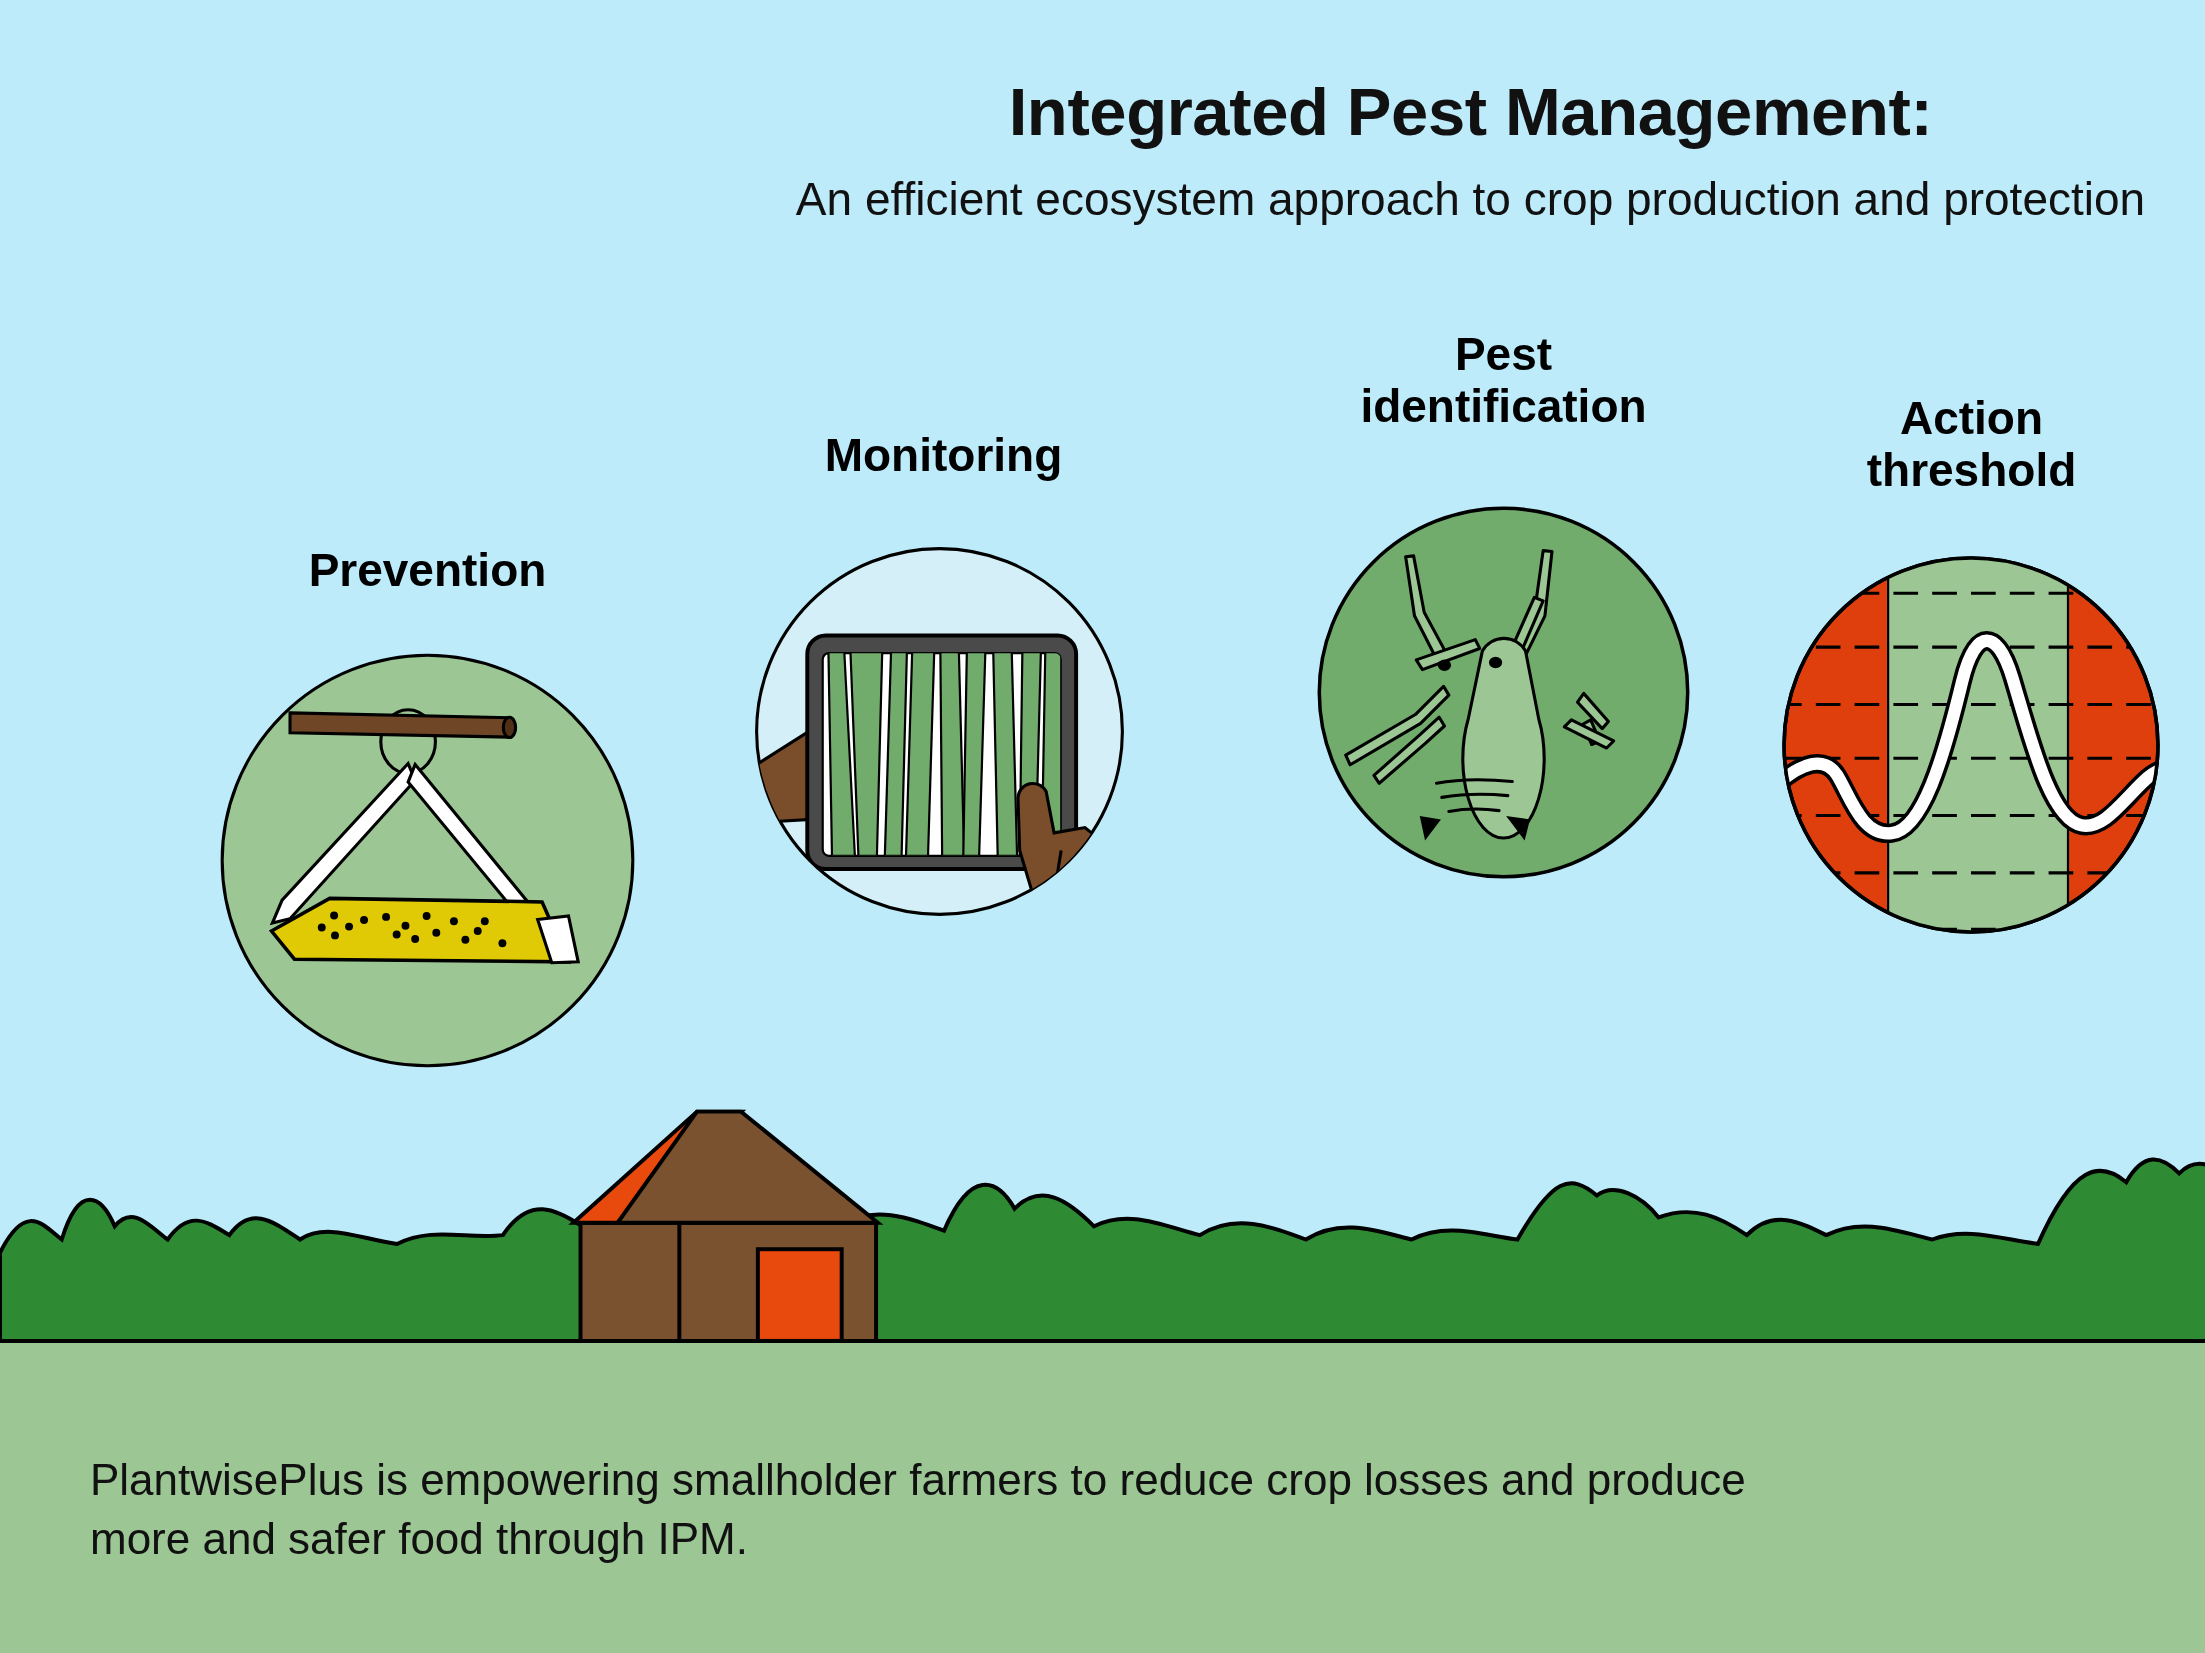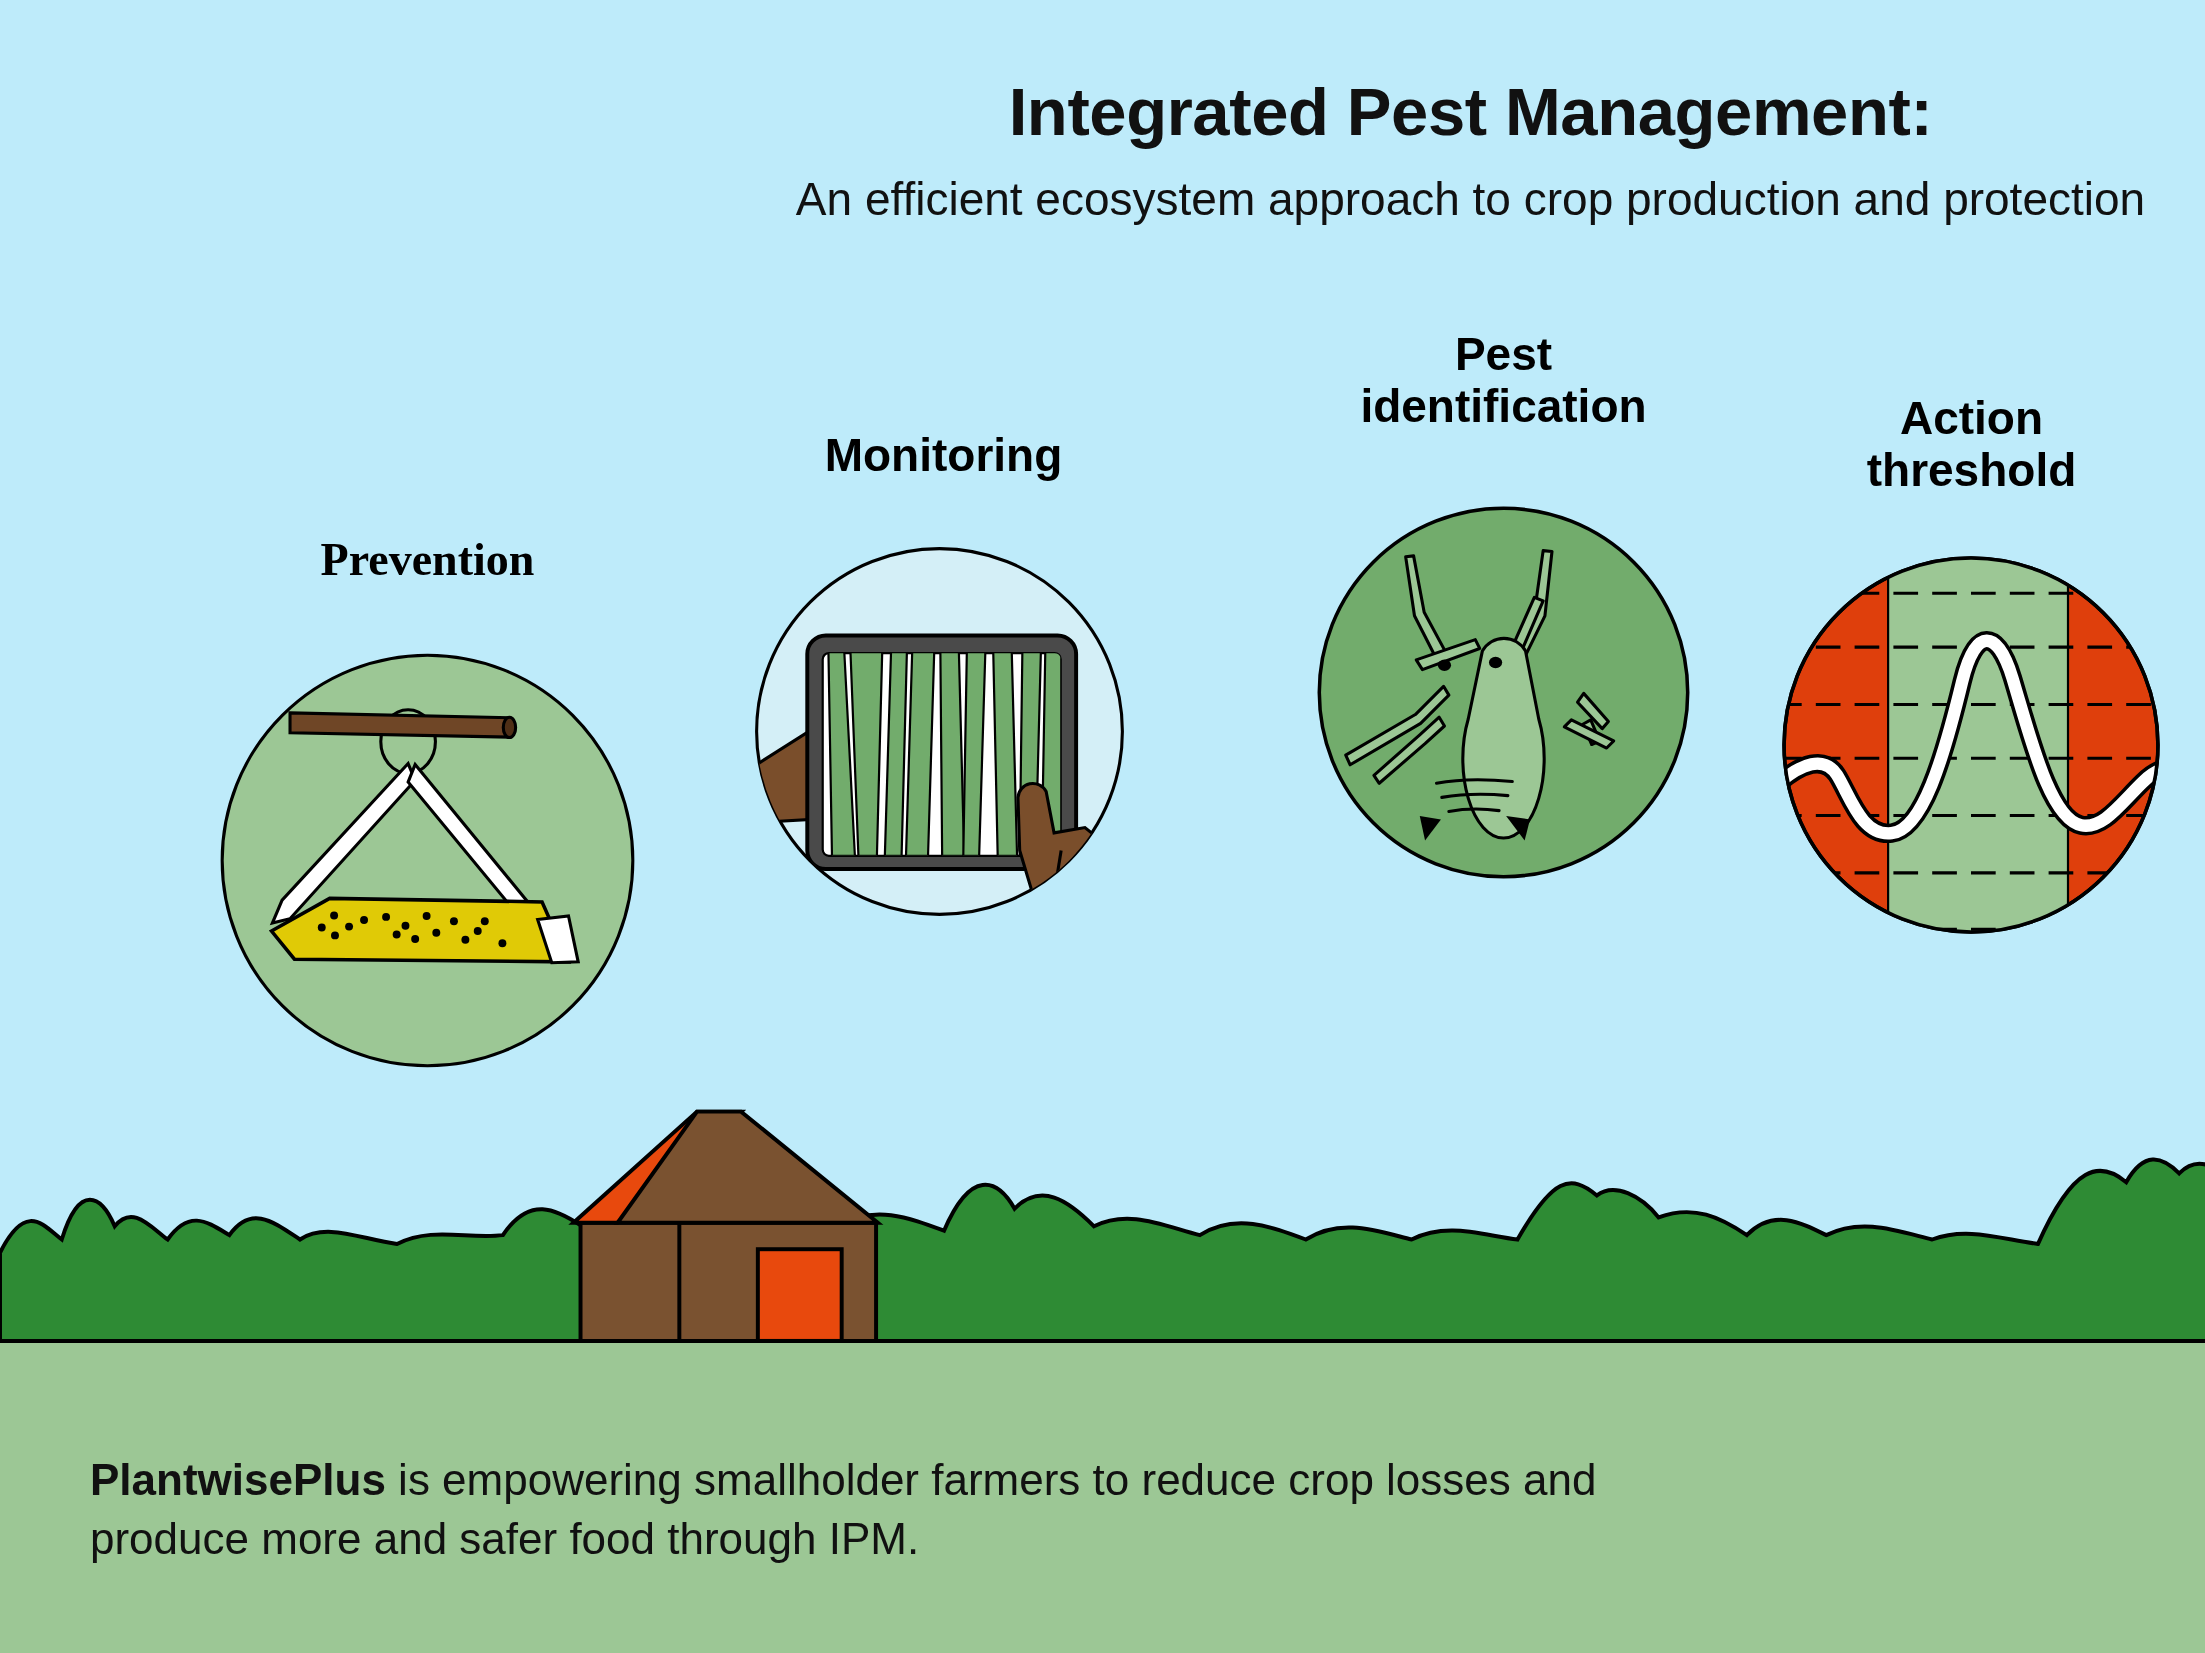--- a/index.html
+++ b/index.html
@@ -39,33 +39,33 @@
   
   .circ { position:absolute; }
   .circ svg { display:block; }
   
   .landscape { position:absolute; left:0; top:1094px; width:2941px; height:560px; }
   
   .footer-text {
     position:absolute; left:90px; top:1451px; width:1676px;
     font-size:44px; color:#111111; line-height:1.33;
   }
-  .footer-text b { font-weight:bold; }
+  .footer-text b { font-weight:normal; }
 </style>
 </head>
 <body>
 
 <div id="stage">
 
   <div class="sky"></div>
 
   <div class="title">Integrated Pest Management:</div>
   <div class="subtitle">An efficient ecosystem approach to crop production and protection</div>
 
-  <div class="step-label" style="left:207px; top:534px; width:441px;font-family:Liberation Serif, serif;">Prevention</div>
+  <div class="step-label" style="left:207px; top:545px; width:441px;">Prevention</div>
   <div class="circ" style="left:216px; top:653px;">
     <svg width="423" height="415" viewBox="0 0 960 940">
       <circle cx="480" cy="470" r="466" fill="#9CC795" stroke="#000" stroke-width="7"></circle>
 
       <ellipse cx="436" cy="200" rx="62" ry="72" fill="none" stroke="#000" stroke-width="7"></ellipse>
 
       <path d="M168 135 L668 146 A28 28 0 0 1 668 190 L168 180 Z" fill="#6F4626" stroke="#000" stroke-width="7"></path>
       <ellipse cx="666" cy="168" rx="14" ry="23" fill="#4F2F16" stroke="#000" stroke-width="7"></ellipse>
 
       <path d="M436 250 L150 560 L128 612 L168 602 L452 288 Z" fill="#ffffff" stroke="#000" stroke-width="7"></path>

